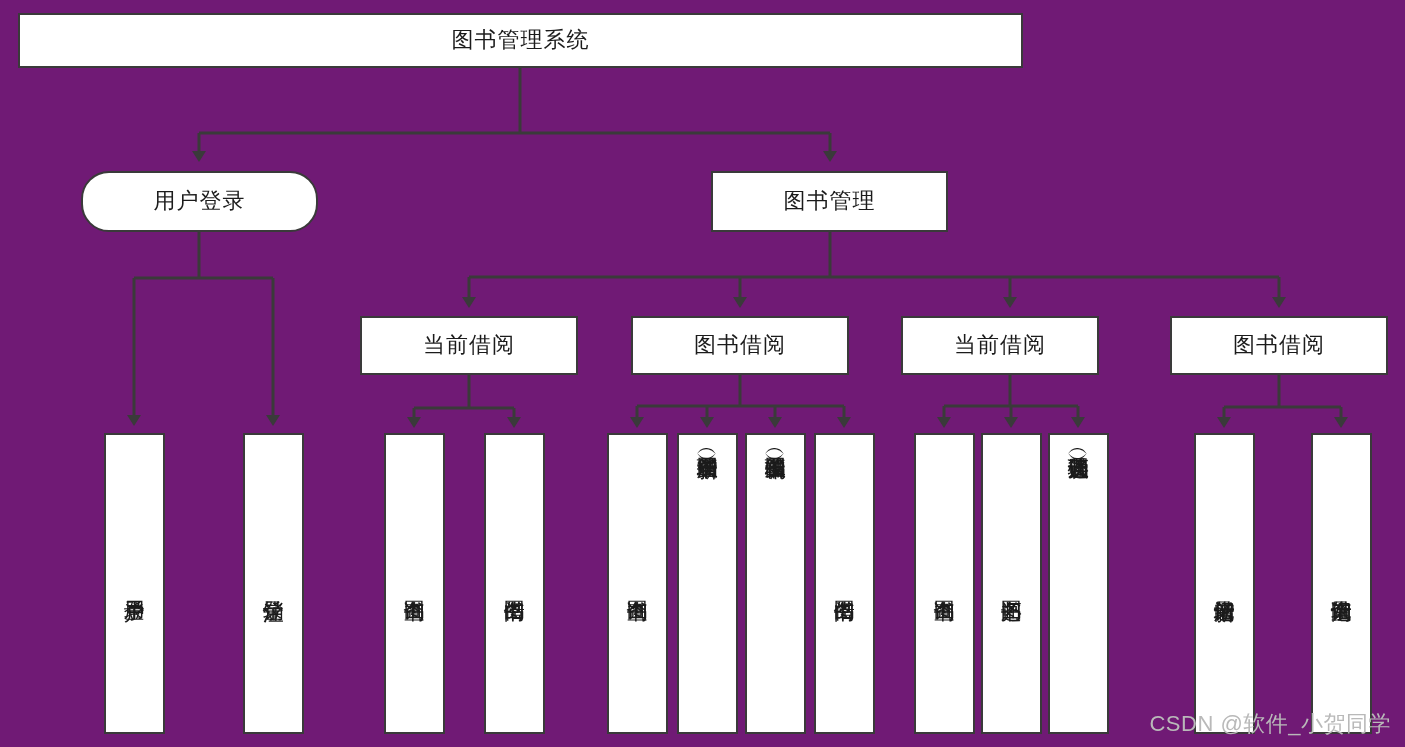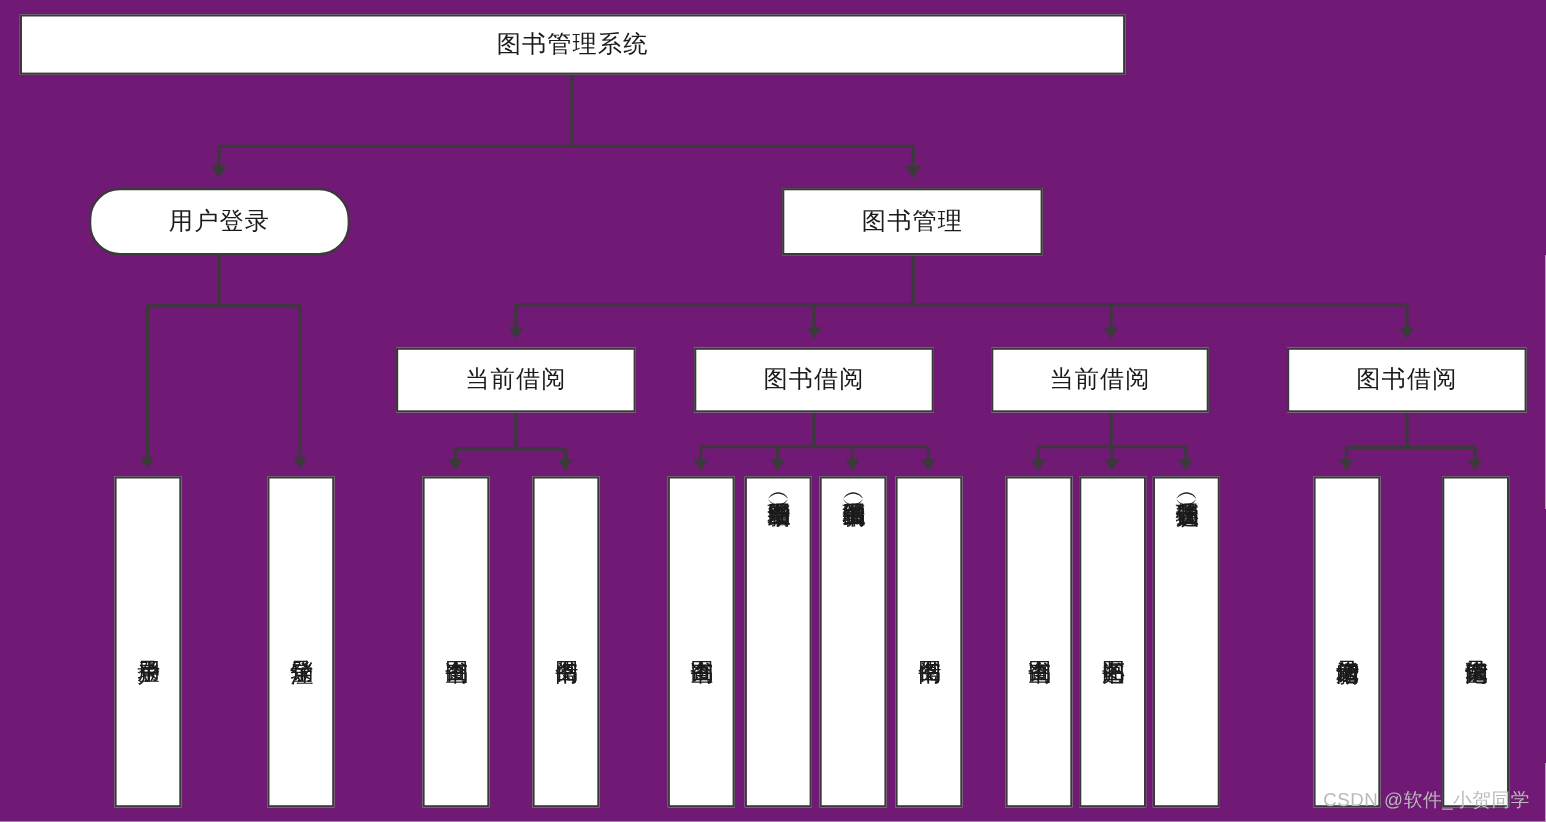--- a/index.html
+++ b/index.html
@@ -62,21 +62,21 @@
     overflow: hidden;
   }
   .leafwrap.mid {
     align-items: center;
     padding-top: 0;
   }
   #watermark {
     position: absolute;
     right: 14px;
     bottom: 8px;
-    font-size: 17px;
+    font-size: 22px;
     color: #b9b9b9;
     letter-spacing: 0.5px;
     user-select: none;
     white-space: nowrap;
   }
 </style>
 </head>
 <body>
 
 <div id="canvas">

